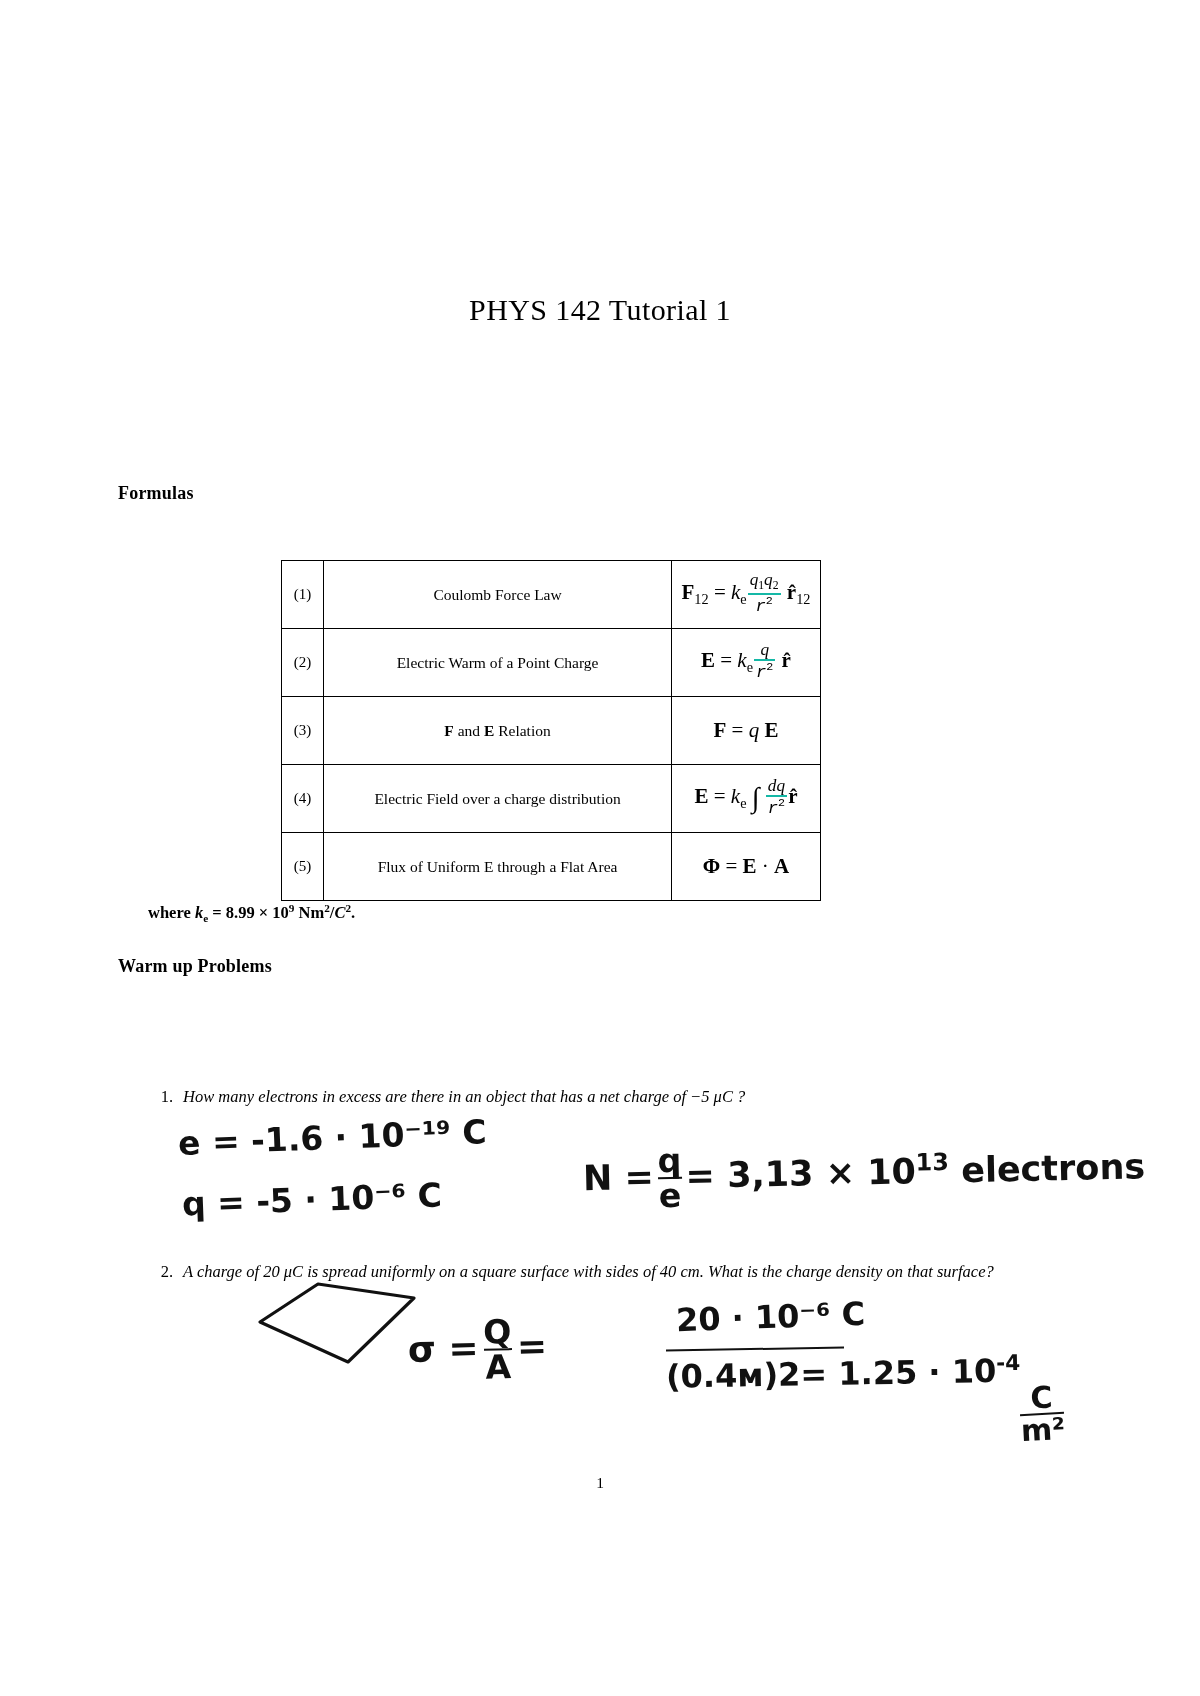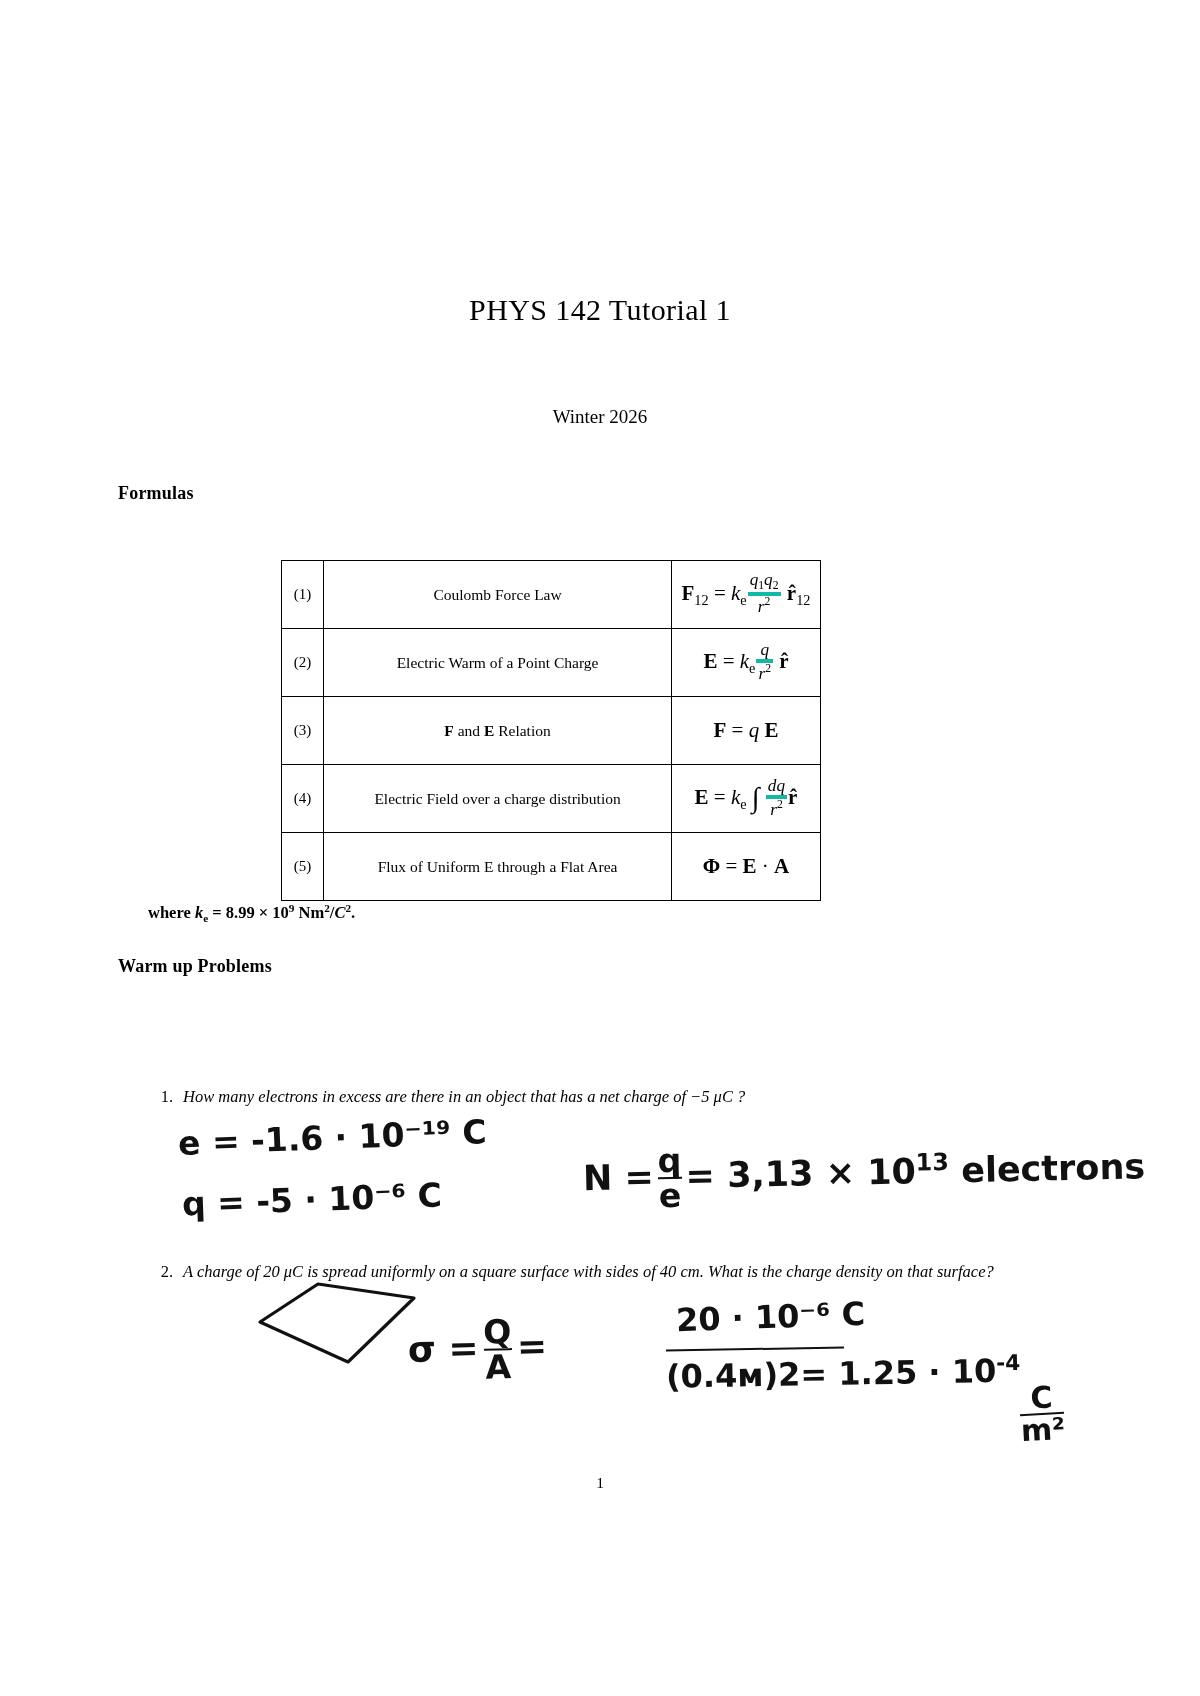--- a/index.html
+++ b/index.html
@@ -88,21 +88,21 @@
     display: inline-block;
     vertical-align: middle;
     text-align: center;
     font-size: 0.82em;
     line-height: 1.05;
     margin: 0 1px;
     position: relative;
     top: -1px;
   }
   .frac .num-part { display: block; padding: 0 2px; }
-  .frac .den-part { display: block; border-top: 4px solid #14b8a6; padding: 0 2px; }
+  .frac .den-part { display: block; border-top: 2px solid #14b8a6; padding: 0 2px; font-family: Liberation Mono, monospace; }
   .it { font-style: italic; }
   sub, sup { font-size: 0.68em; }
   .intg { font-size: 1.35em; vertical-align: -0.12em; font-family: "Liberation Serif", serif; }
 
   .where-note {
     position: absolute;
     top: 893px;
     left: 148px;
     font-size: 16.5px;
     font-weight: bold;
@@ -242,21 +242,20 @@
     text-align: center;
     font-size: 15.5px;
   }
 </style>
 </head>
 <body>
 
 <div class="page">
 
   <div class="doc-title">PHYS 142 Tutorial 1</div>
-  <div class="doc-subtitle">Winter 2026</div>
 
   <div class="section-heading" id="formulas-heading">Formulas</div>
 
   <table class="formula-table">
     <tbody>
       <tr>
         <td class="num">(1)</td>
         <td class="name">Coulomb Force Law</td>
         <td class="expr">
           <span class="bold">F</span><sub>12</sub> = <span class="it">k</span><sub>e</sub><span class="frac"><span class="num-part"><span class="it">q</span><sub>1</sub><span class="it">q</span><sub>2</sub></span><span class="den-part"><span class="it">r</span><sup>2</sup></span></span> <span class="bold">r̂</span><sub>12</sub>

